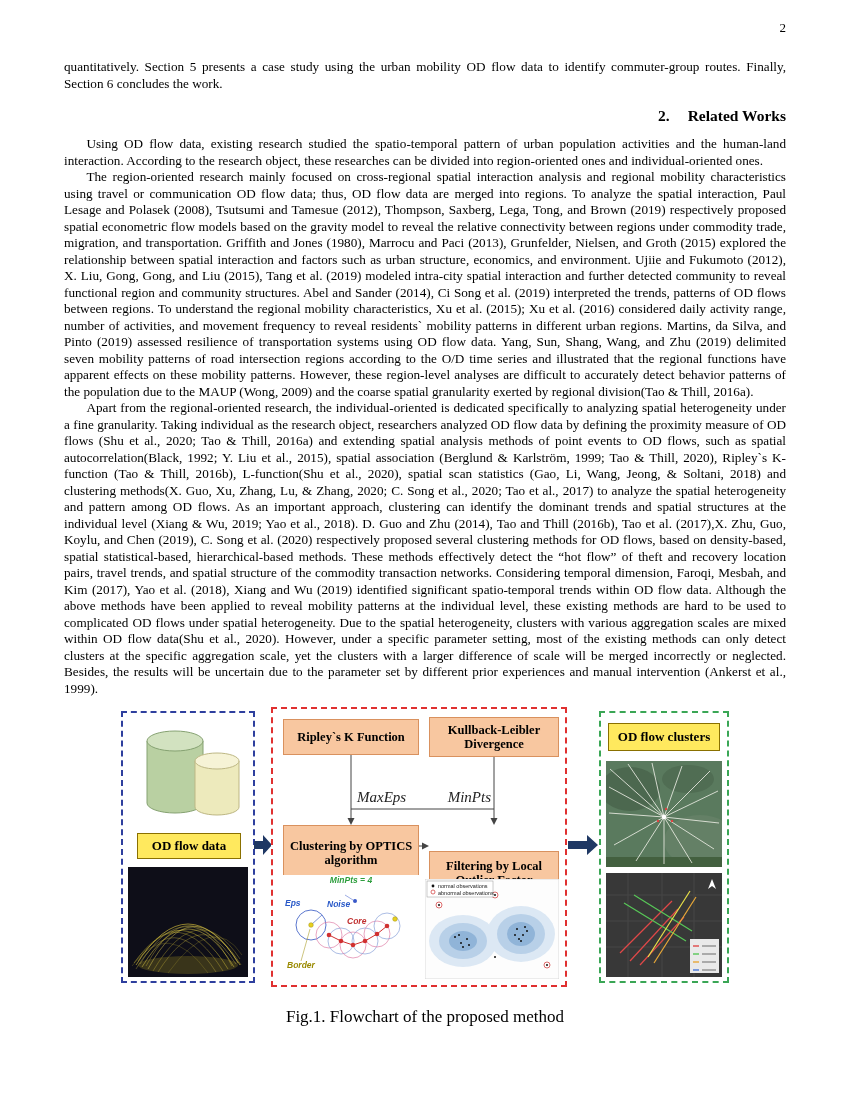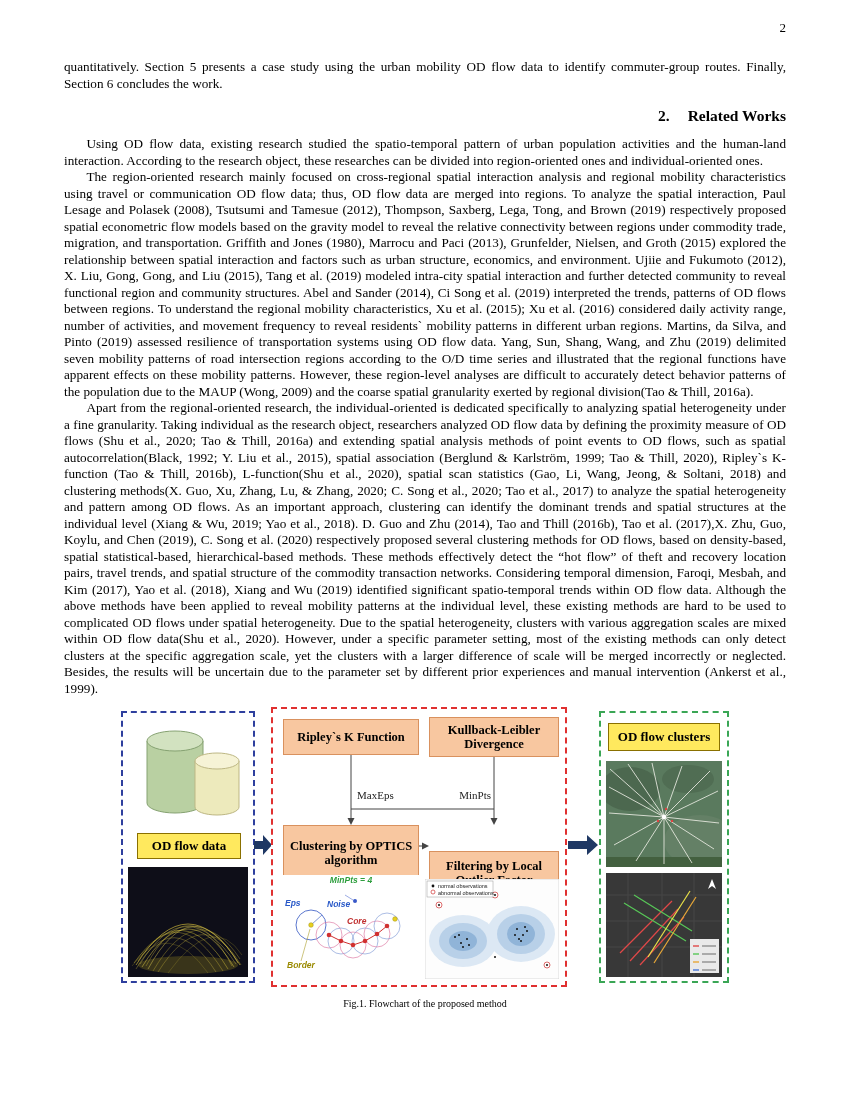--- a/index.html
+++ b/index.html
@@ -17,22 +17,22 @@
   .panel{position:absolute;box-sizing:border-box;background:#fff;}
   .panel-left{left:0;top:4px;width:134px;height:272px;border:2px dashed #2e3f9e;}
   .panel-mid{left:150px;top:0;width:296px;height:280px;border:2px dashed #e03030;}
   .panel-right{left:478px;top:4px;width:130px;height:272px;border:2px dashed #3aa655;}
   .abs{position:absolute;}
   .obox{position:absolute;background:#f8c7a0;border:1px solid #d9915e;display:flex;align-items:center;
         justify-content:center;text-align:center;font-weight:bold;font-size:12.5px;line-height:1.15;
         padding:2px;box-sizing:border-box;}
   .ylabel{position:absolute;background:#ffe95e;border:1px solid #8a7000;display:flex;align-items:center;
         justify-content:center;font-weight:bold;font-size:13px;box-sizing:border-box;text-align:center;}
-  .param-label{position:absolute;font-size:11px;color:#222;}
-  .fig-caption{text-align:center;font-size:10px;margin-top:9px;}
+  .param-label{position:absolute;font-style:italic;font-size:15px;color:#222;}
+  .fig-caption{text-align:center;font-size:17px;margin-top:18px;}
   .diagram{position:absolute;}
   .diagram svg{display:block;width:100%;height:100%;}
   .dlabel{position:absolute;font-size:8.5px;font-weight:bold;font-style:italic;
           font-family:"Liberation Sans",sans-serif;line-height:1;}
   .dlabel-center{width:100%;text-align:center;left:0;}
   .legend-text{position:absolute;font-size:5.5px;font-family:"Liberation Sans",sans-serif;color:#222;line-height:1.1;}
   .big-arrow{position:absolute;}
 </style>
 </head>
 <body>

